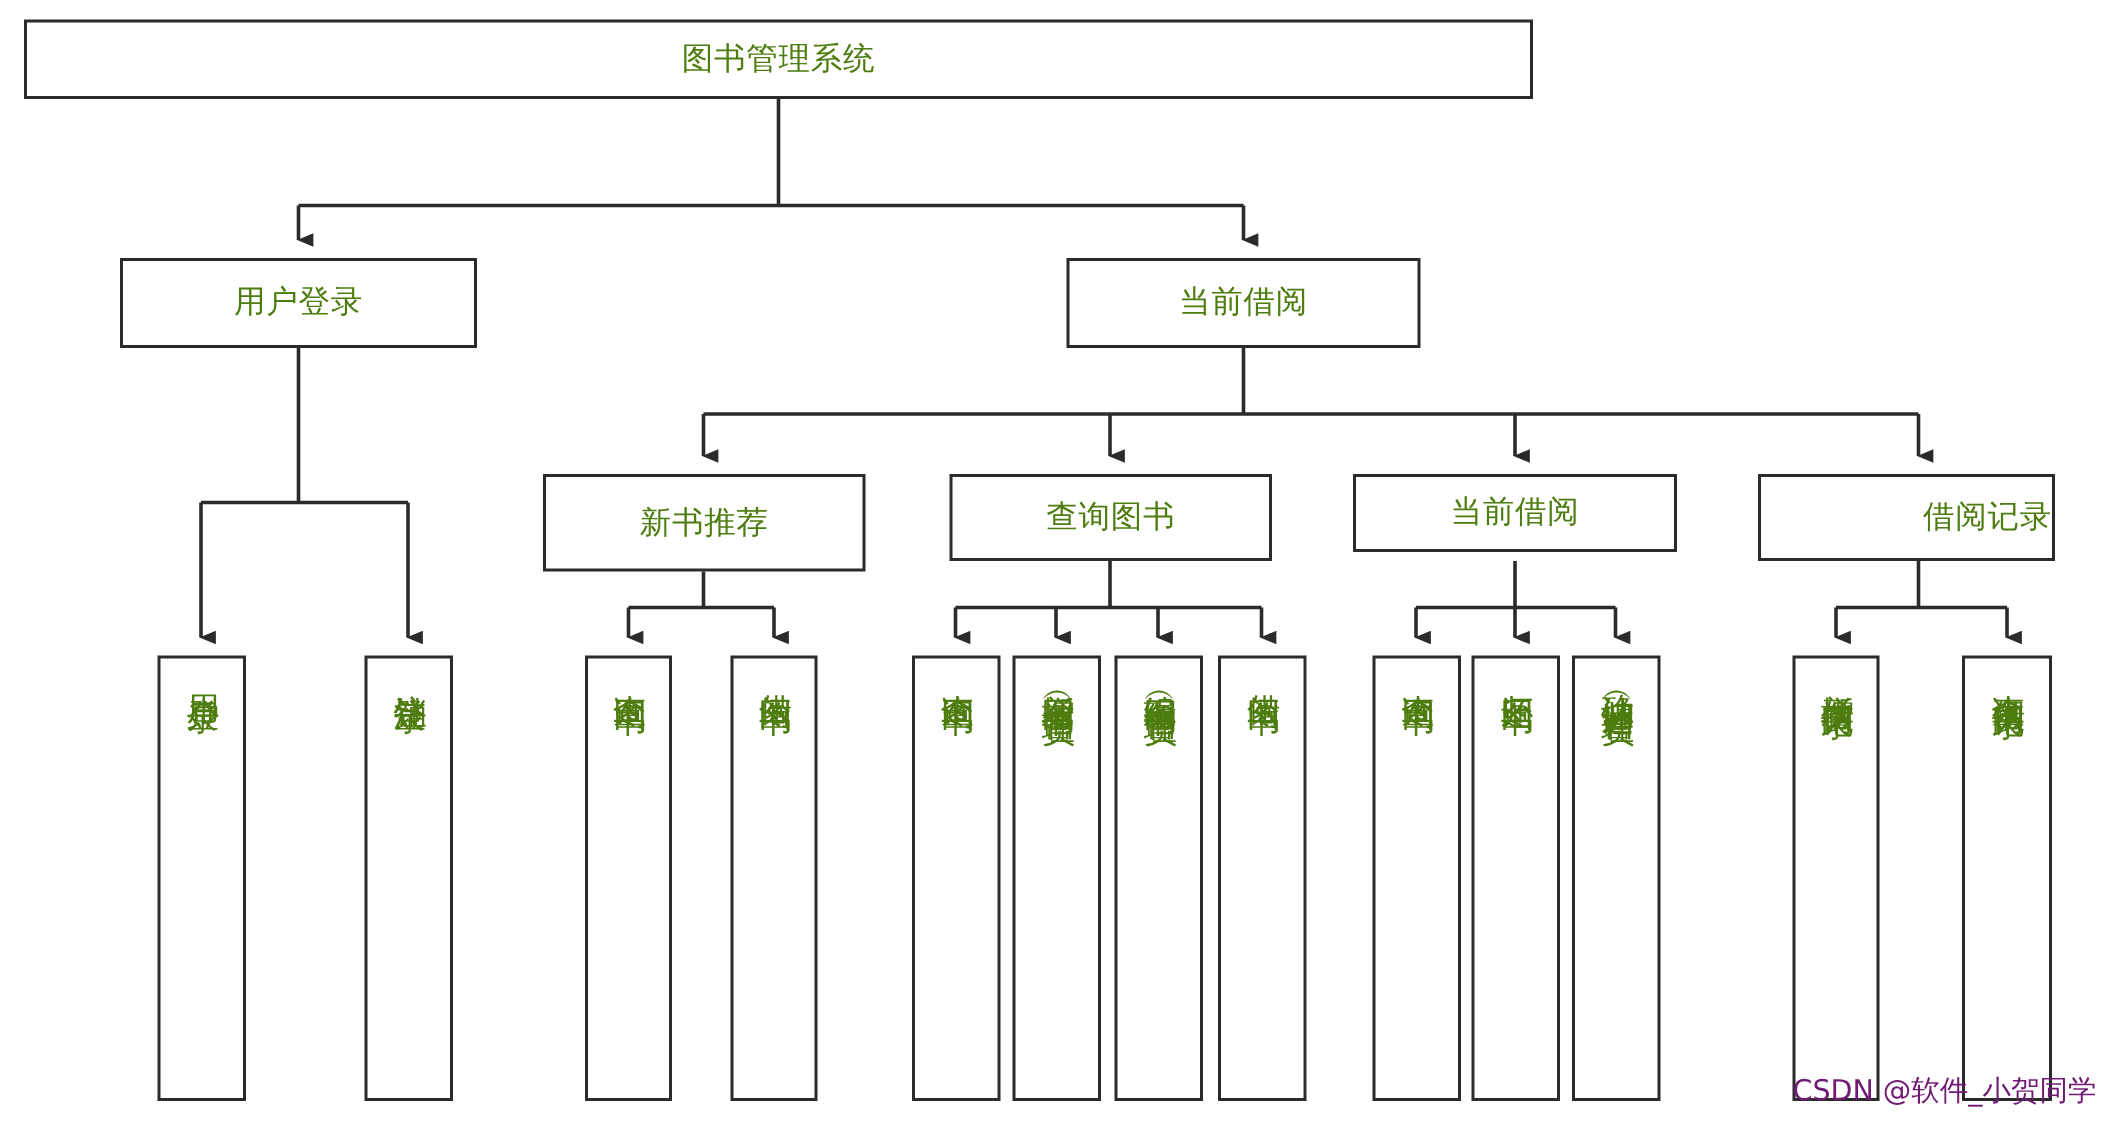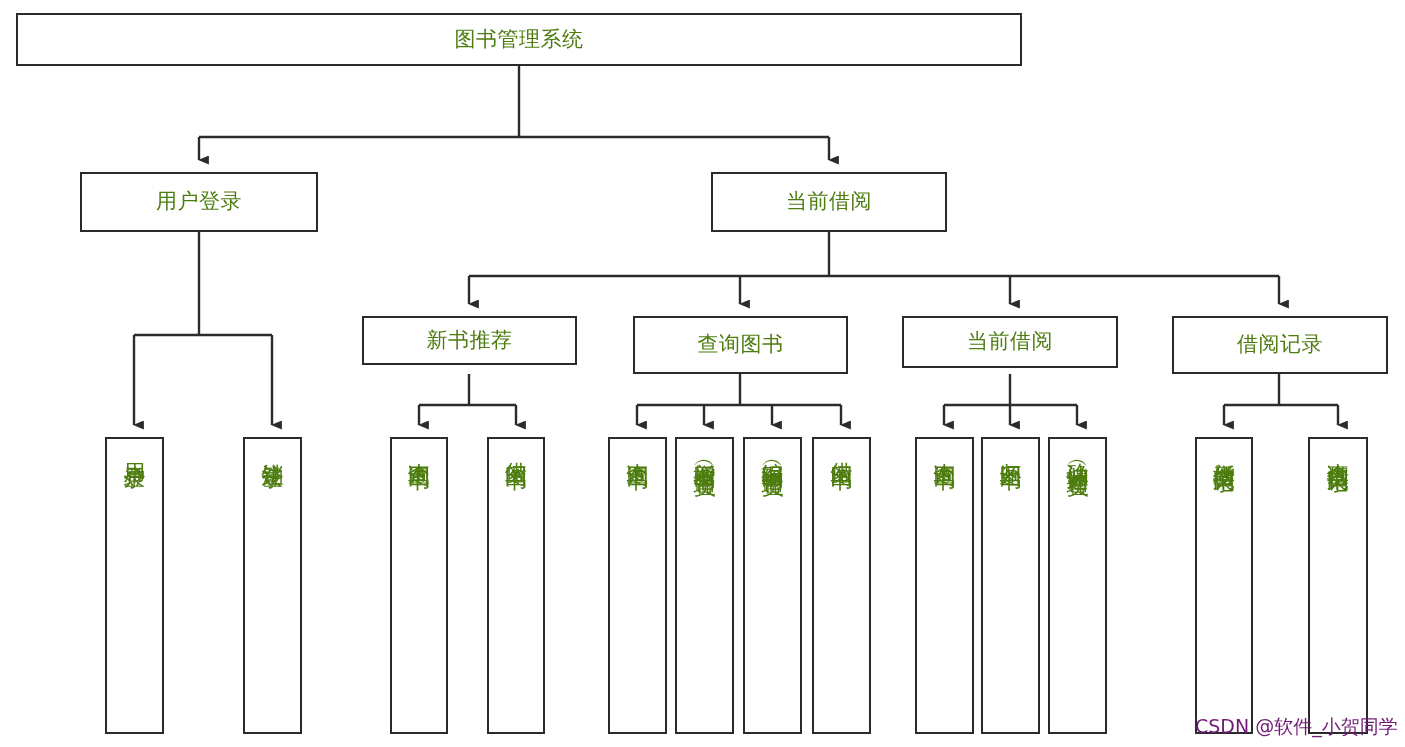--- a/index.html
+++ b/index.html
@@ -124,30 +124,30 @@
     <span class="label">图书管理系统</span>
   </div>
 
   <div class="node horizontal" style="left:80px; top:172px; width:238px; height:60px;">
     <span class="label">用户登录</span>
   </div>
   <div class="node horizontal" style="left:711px; top:172px; width:236px; height:60px;">
     <span class="label">当前借阅</span>
   </div>
 
-  <div class="node horizontal" style="left:362px; top:316px; width:215px; height:49px;">
+  <div class="node horizontal" style="left:362px; top:316px; width:215px; height:65px;">
     <span class="label">新书推荐</span>
   </div>
   <div class="node horizontal" style="left:633px; top:316px; width:215px; height:58px;">
     <span class="label">查询图书</span>
   </div>
   <div class="node horizontal" style="left:902px; top:316px; width:216px; height:52px;">
     <span class="label">当前借阅</span>
   </div>
-  <div class="node horizontal" style="left:1172px; top:316px; width:216px; height:58px;">
+  <div class="node horizontal" style="left:1172px; top:316px; width:198px; height:58px;justify-content:flex-end;">
     <span class="label">借阅记录</span>
   </div>
 
   <div class="node vertical" style="left:105px; top:437px; width:59px; height:297px;">
     <span class="label">用户登录</span>
   </div>
   <div class="node vertical" style="left:243px; top:437px; width:59px; height:297px;">
     <span class="label">注销登录</span>
   </div>
   <div class="node vertical" style="left:390px; top:437px; width:58px; height:297px;">

